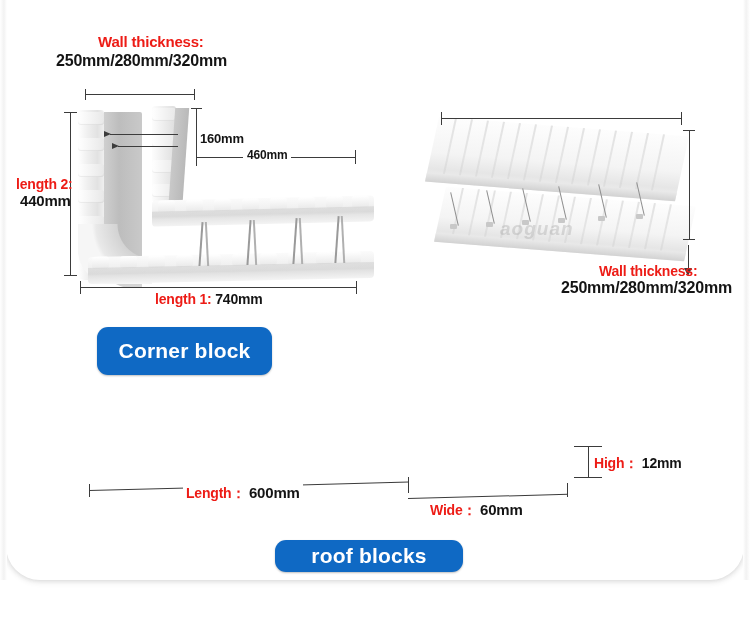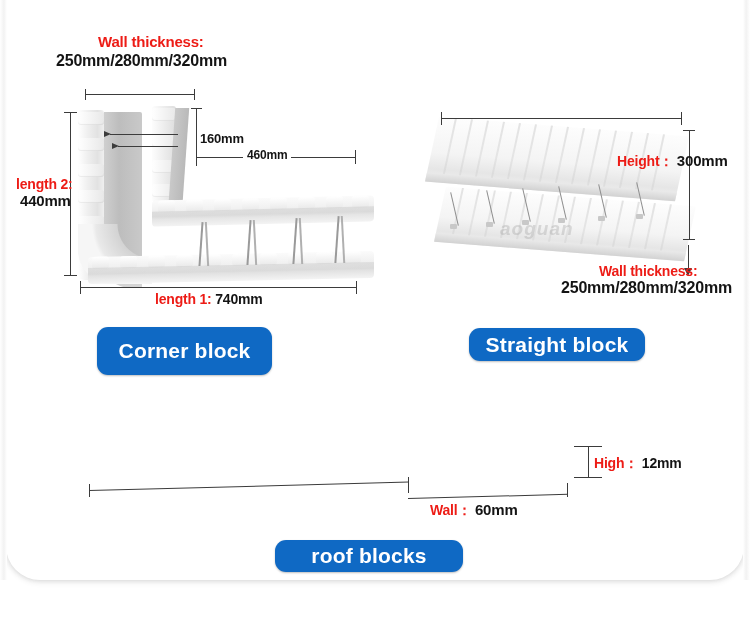--- a/index.html
+++ b/index.html
@@ -361,53 +361,50 @@
     <div class="sb-foot" style="left:166px; top:96px;"></div>
     <div class="sb-tie" style="left:208px; top:62px; height:34px; transform:rotate(-13deg);"></div>
     <div class="sb-foot" style="left:204px; top:94px;"></div>
   </div>
 
   <div id="watermark">aoguan</div>
 
   <div class="dim dimv" style="left:689px; top:130px; height:110px;"></div>
   <div class="tick dimh" style="left:683px; top:130px; width:12px; height:1px;"></div>
   <div class="tick dimh" style="left:683px; top:239px; width:12px; height:1px;"></div>
-  <div class="lbl" style="left:617px; top:152px; font-size:14px;">
-    <span class="red">Height：</span>
-    <span class="blk" style="font-size:15px;">300mm</span>
-  </div>
 
   <div class="dim dimv" style="left:688px; top:245px; height:26px;"></div>
   <div style="position:absolute; left:684px; top:268px; width:0; height:0;
               border-left:4.5px solid transparent; border-right:4.5px solid transparent;
               border-top:8px solid #3b3b3b; z-index:18;"></div>
   <div class="lbl red" style="left:599px; top:263px; font-size:14px;">Wall thickness:</div>
   <div class="lbl blk" style="left:561px; top:279px; font-size:16px;">250mm/280mm/320mm</div>
 
-  <div class="pill" style="left:469px; top:328px; width:176px; height:33px; font-size:21px;">
-    <span>Straight block</span>
-  </div>
 
 
   <div class="dim dimv" style="left:588px; top:446px; height:32px;"></div>
   <div class="tick dimh" style="left:574px; top:446px; width:28px; height:1px;"></div>
   <div class="tick dimh" style="left:574px; top:477px; width:28px; height:1px;"></div>
   <div class="lbl" style="left:594px; top:455px; font-size:14px;">
     <span class="red">High：</span>
     <span class="blk" style="font-size:14px;">12mm</span>
   </div>
 
   <div class="dim dimh" style="left:89px; top:490px; width:320px; transform:rotate(-1.5deg); transform-origin:left center;"></div>
   <div class="tick dimv" style="left:89px; top:484px; width:1px; height:13px;"></div>
   <div class="tick dimv" style="left:408px; top:477px; width:1px; height:16px;"></div>
+  <div class="lbl" style="left:183px; top:484px; font-size:14px; background:#ffffff; padding:0 3px;">
+    <span class="red">Length：</span>
+    <span class="blk" style="font-size:15px;">600mm</span>
+  </div>
 
   <div class="dim dimh" style="left:408px; top:498px; width:160px; transform:rotate(-1.5deg); transform-origin:left center;"></div>
   <div class="tick dimv" style="left:567px; top:483px; width:1px; height:14px;"></div>
   <div class="lbl" style="left:427px; top:501px; font-size:14px; background:#ffffff; padding:0 3px;">
-    <span class="red">Wall：</span>
+    <span class="red">Wide：</span>
     <span class="blk" style="font-size:15px;">60mm</span>
   </div>
 
   <div class="pill" style="left:275px; top:540px; width:188px; height:32px; font-size:21px;">
     <span>roof blocks</span>
   </div>
 
 </div>
 
 </body></html>

